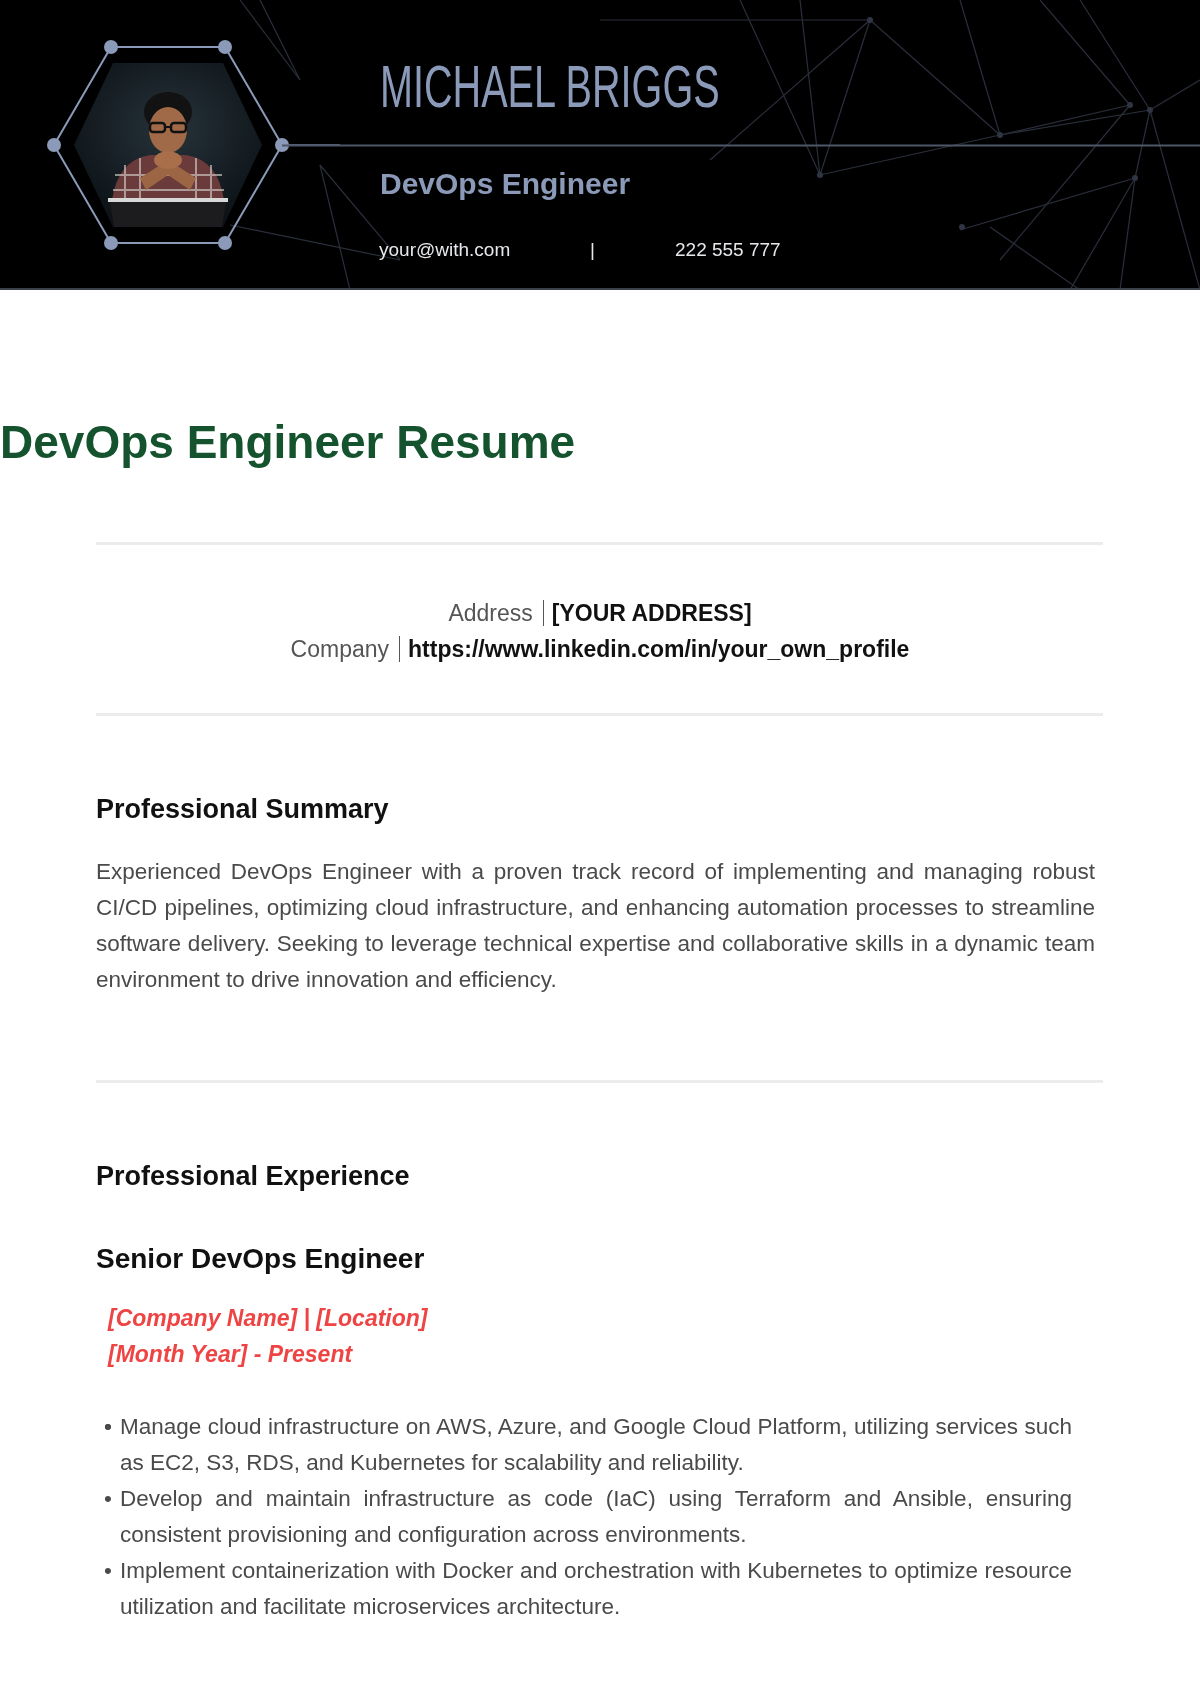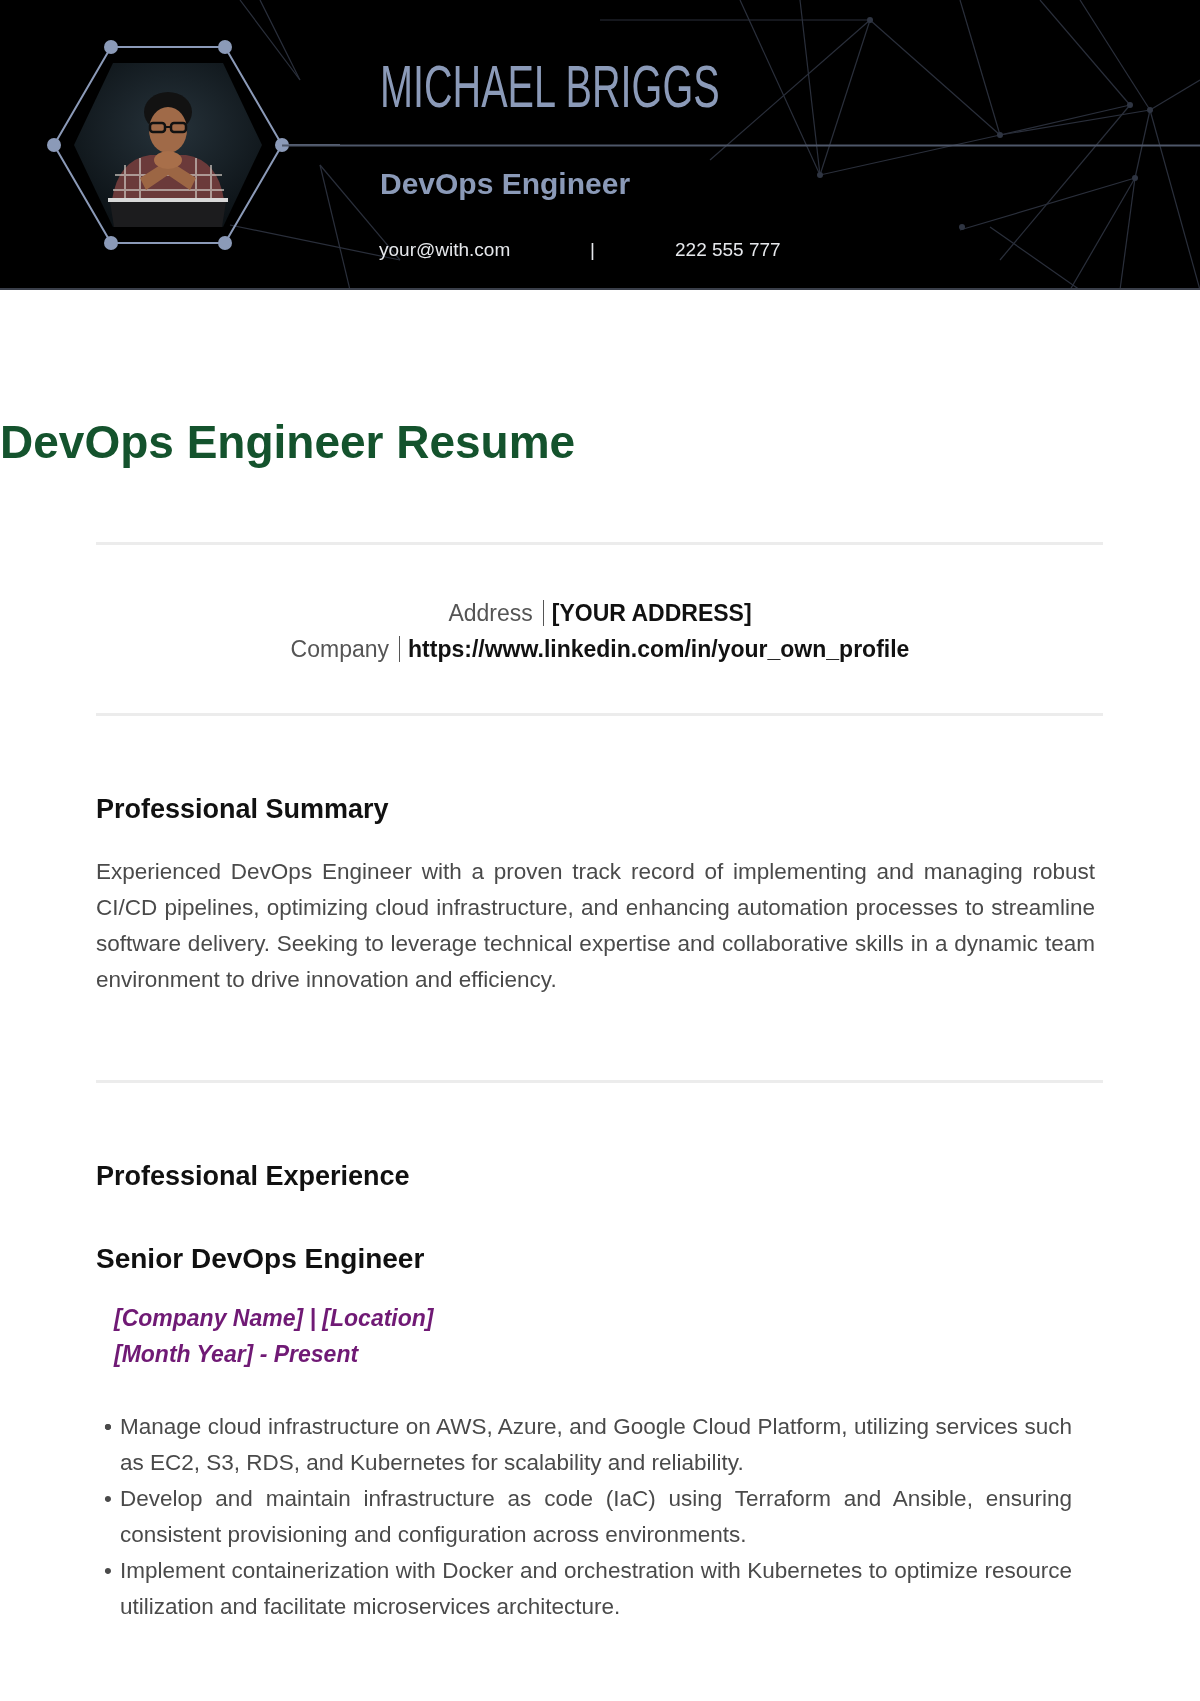--- a/index.html
+++ b/index.html
@@ -48,21 +48,21 @@
     position: absolute; left: 96px; font-size: 27px; font-weight: 700; color: #111; line-height: 44px;
   }
   .summary {
     position: absolute; left: 96px; top: 854px; width: 999px;
     font-size: 22.5px; line-height: 36px; color: #4a4a4a; text-align: justify;
   }
   .job-title {
     position: absolute; left: 96px; top: 1242px; font-size: 28px; font-weight: 700; color: #111; line-height: 34px;
   }
   .job-meta {
-    position: absolute; left: 114px; font-size: 23px; font-weight: 700; font-style: italic; color: #701a75; line-height: 30px;
+    position: absolute; left: 108px; font-size: 23px; font-weight: 700; font-style: italic; color: #ef4444; line-height: 30px;
   }
   .bullets {
     position: absolute; left: 104px; top: 1409px; width: 968px; list-style: none;
   }
   .bullets li {
     position: relative; padding-left: 16px; font-size: 22.5px; line-height: 36px; color: #4a4a4a; text-align: justify;
   }
   .bullets li .dot { position: absolute; left: 0; top: 0; }
 </style>
 </head>

